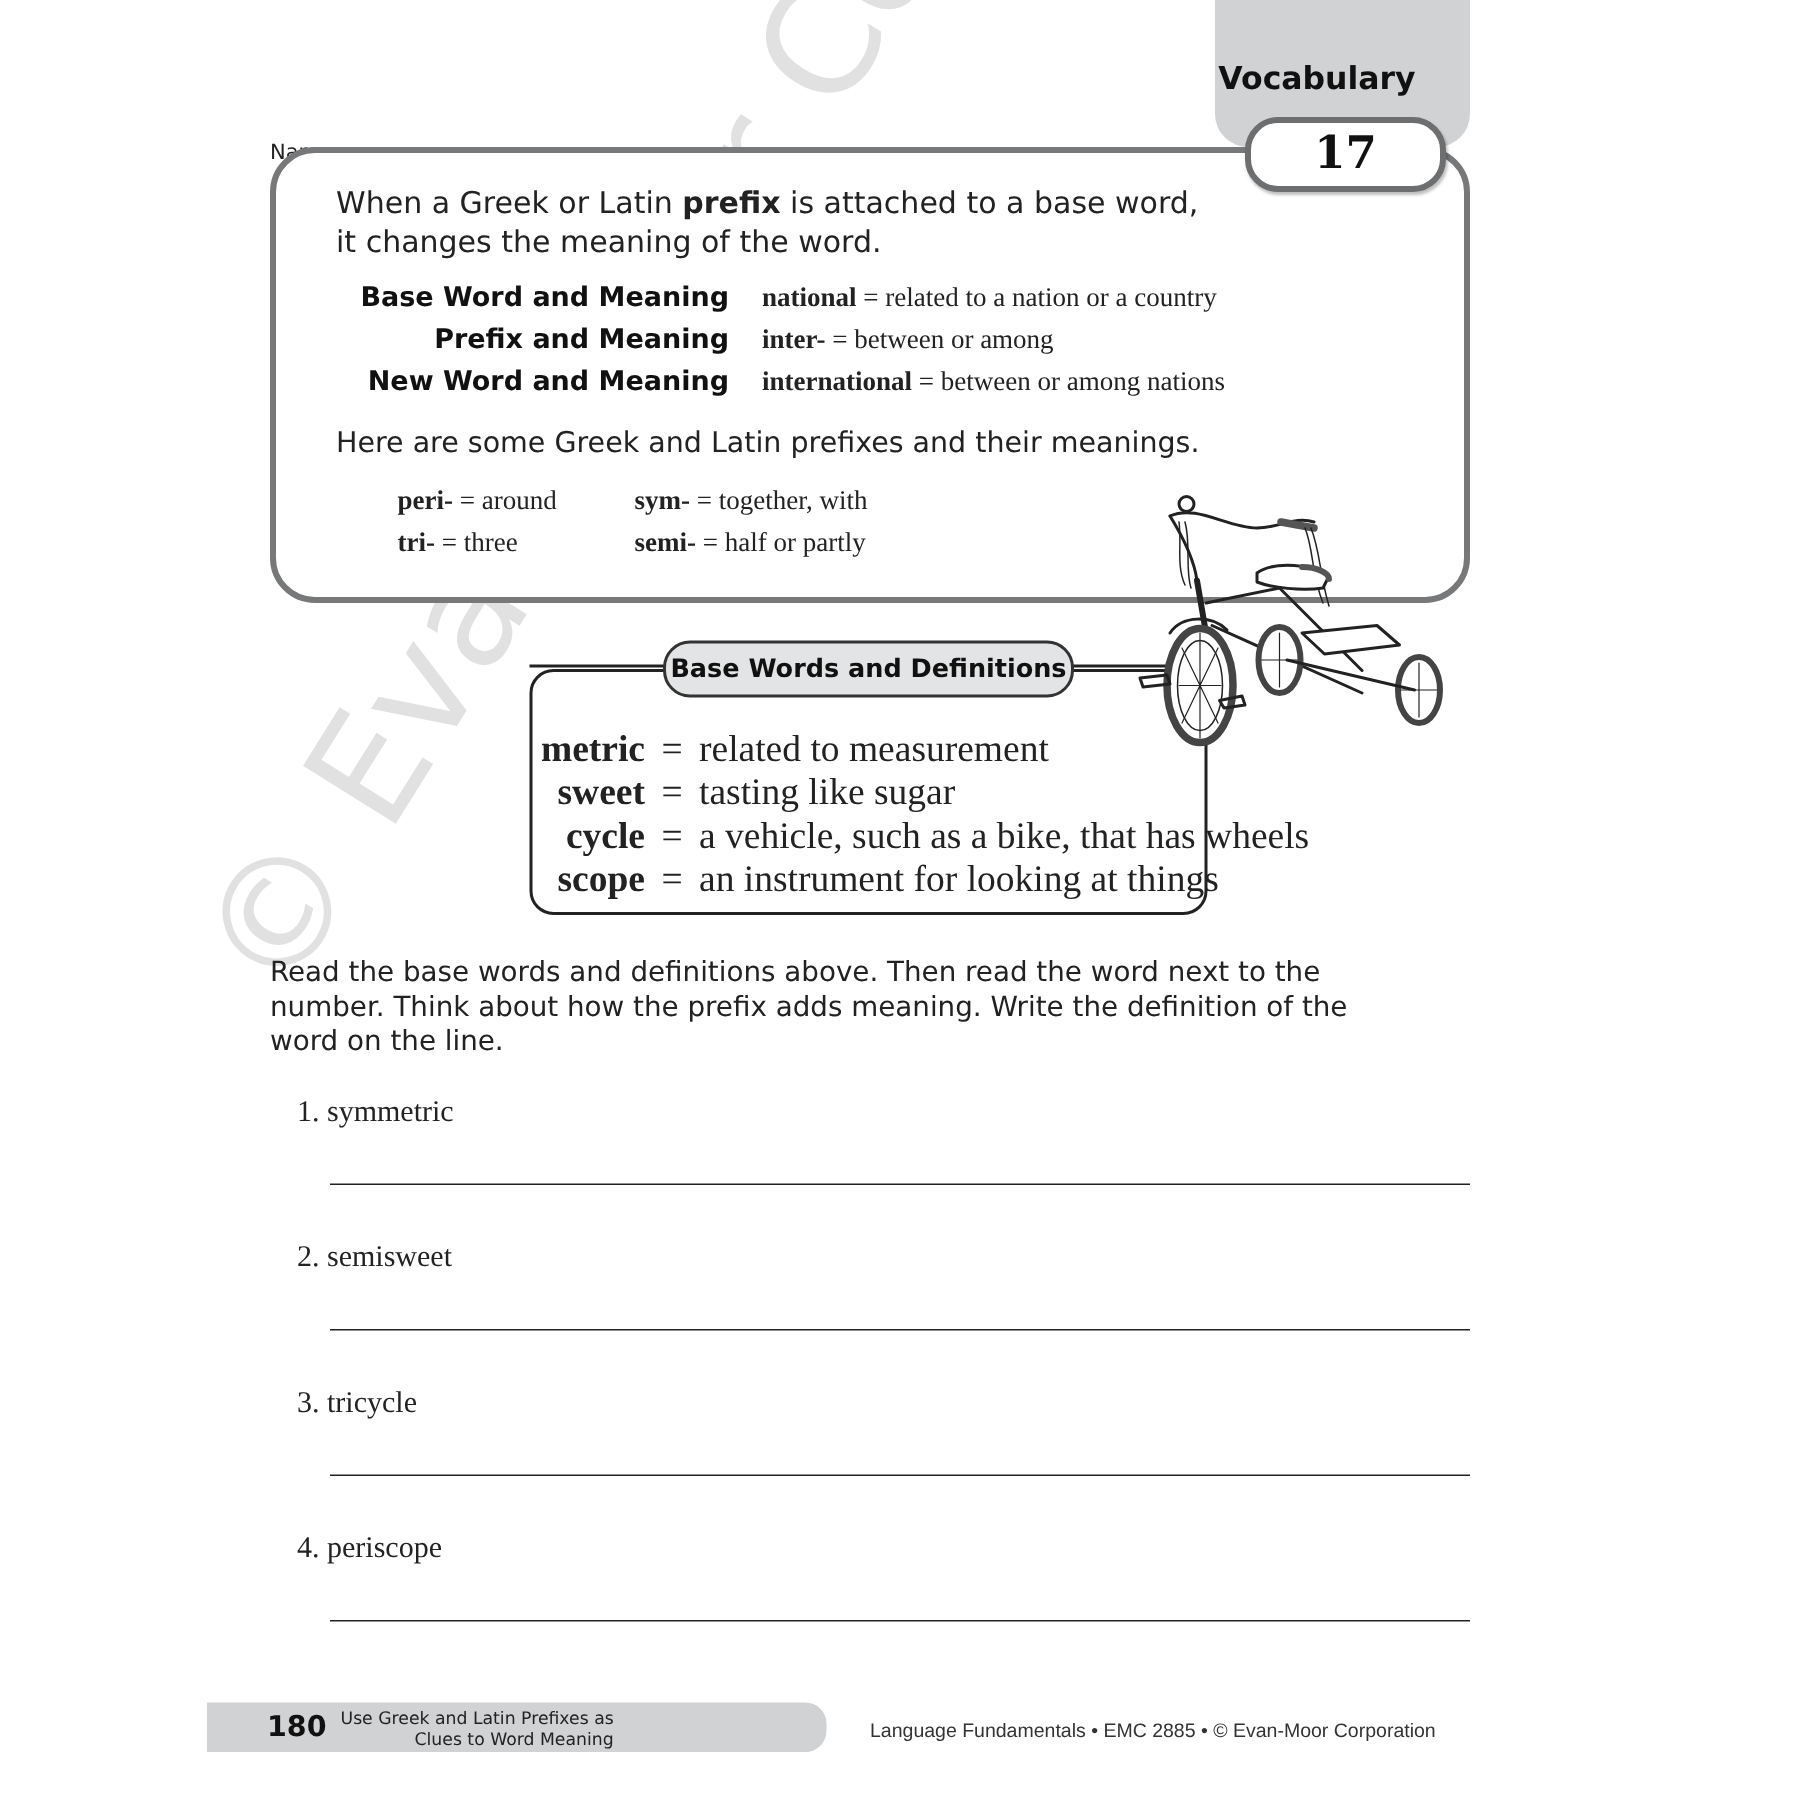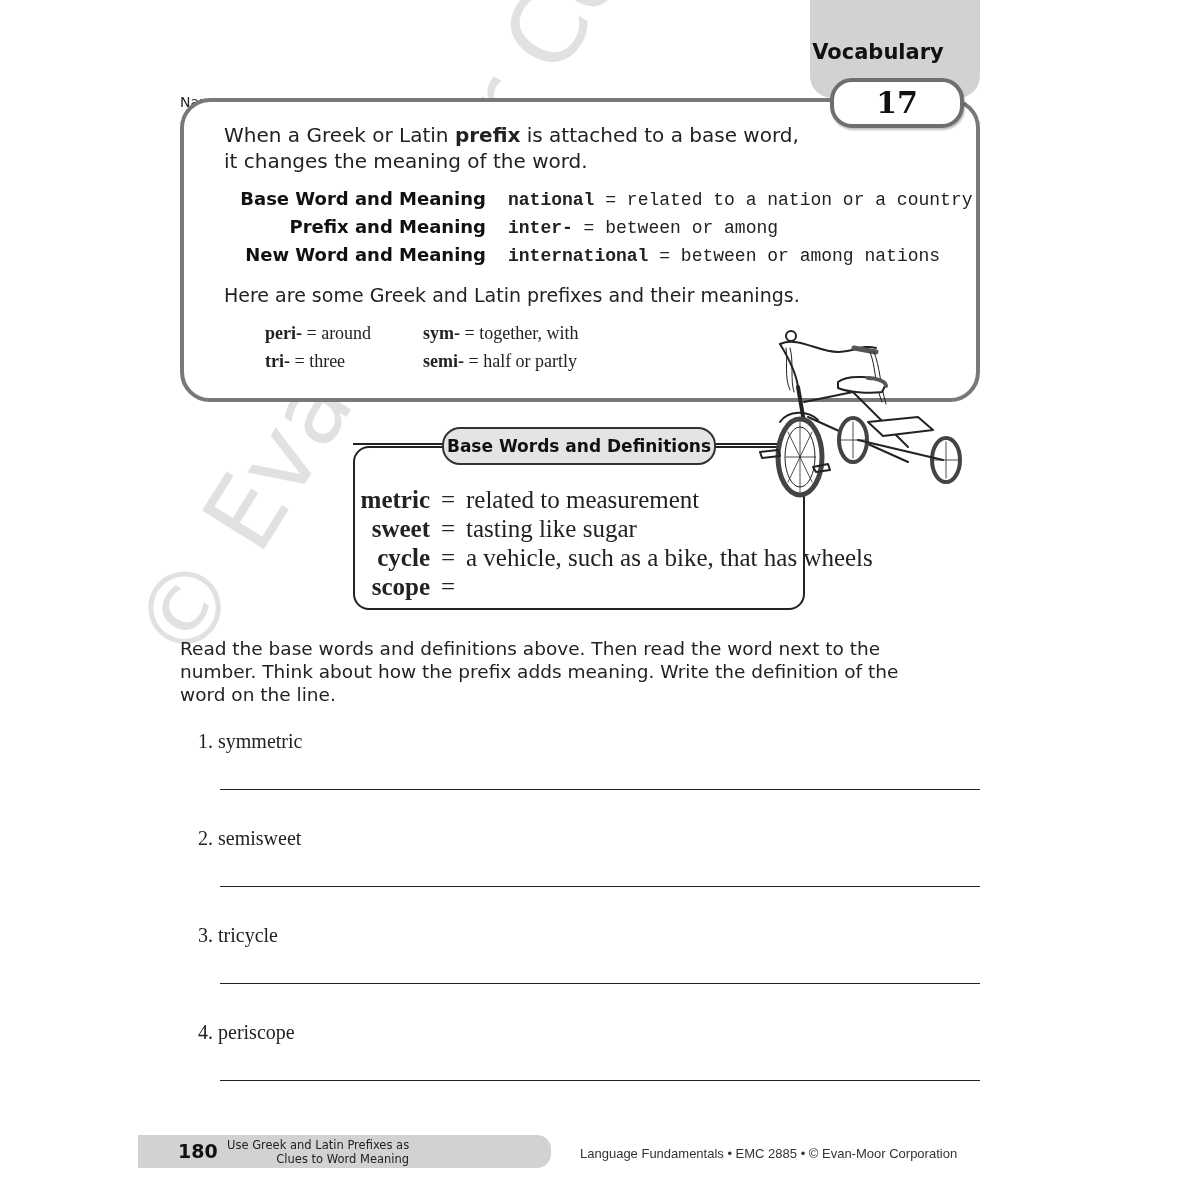--- a/index.html
+++ b/index.html
@@ -21,21 +21,21 @@
   .lesson-num { font-family: "DejaVu Serif", serif; font-weight: bold; font-size: 30px; line-height: 42px; color: #111; }
 
   
   .intro-box { left: 180px; top: 98px; width: 792px; height: 296px; border: 4px solid #777879;
                border-radius: 30px; background: #fff; }
   .intro-text { left: 224px; top: 122px; font-size: 20px; line-height: 26px; color: #222; }
   .intro-text b { font-weight: bold; }
 
   .def-row { position: absolute; display: flex; align-items: baseline; }
   .def-label { width: 262px; text-align: right; font-weight: bold; font-size: 18px; color: #111; }
-  .def-value { margin-left: 22px; font-family: Liberation Mono, monospace; font-size: 18px; color: #222; }
+  .def-value { margin-left: 22px; font-family: Liberation Serif, serif; font-size: 18px; color: #222; }
   .def-value b { font-weight: bold; }
 
   .prefixes-head { left: 224px; top: 284px; font-size: 19px; color: #222; }
   .prefix-item { position: absolute; font-family: "Liberation Serif", serif; font-size: 18px; color: #222; }
   .prefix-item b { font-weight: bold; }
 
   
   .base-box { left: 353px; top: 446px; width: 448px; height: 160px; border: 2.5px solid #222;
               border-radius: 16px; background: #fff; }
   .base-title { left: 442px; top: 427px; width: 270px; height: 34px; border: 2.5px solid #333;
@@ -126,20 +126,21 @@
   <span class="bw-def">tasting like sugar</span>
 </div>
 <div class="bw-row" style="top:544px;">
   <span class="bw-word">cycle</span>
   <span class="bw-eq">=</span>
   <span class="bw-def">a vehicle, such as a bike, that has wheels</span>
 </div>
 <div class="bw-row" style="top:573px;">
   <span class="bw-word">scope</span>
   <span class="bw-eq">=</span>
+  <span class="bw-def">an instrument for looking at things</span>
 </div>
 
 <svg class="abs trike" viewBox="0 0 215 185">
   <g fill="none" stroke="#222" stroke-width="2" stroke-linecap="round" stroke-linejoin="round">
 
     <path d="M22 22 C40 14, 60 30, 80 30 C95 30, 105 22, 118 26"></path>
     <path d="M22 22 C30 35, 38 50, 40 65"></path>
     <circle cx="33" cy="14" r="5"></circle>
     <path d="M96 26 L118 30" stroke-width="5" stroke="#555"></path>
 

